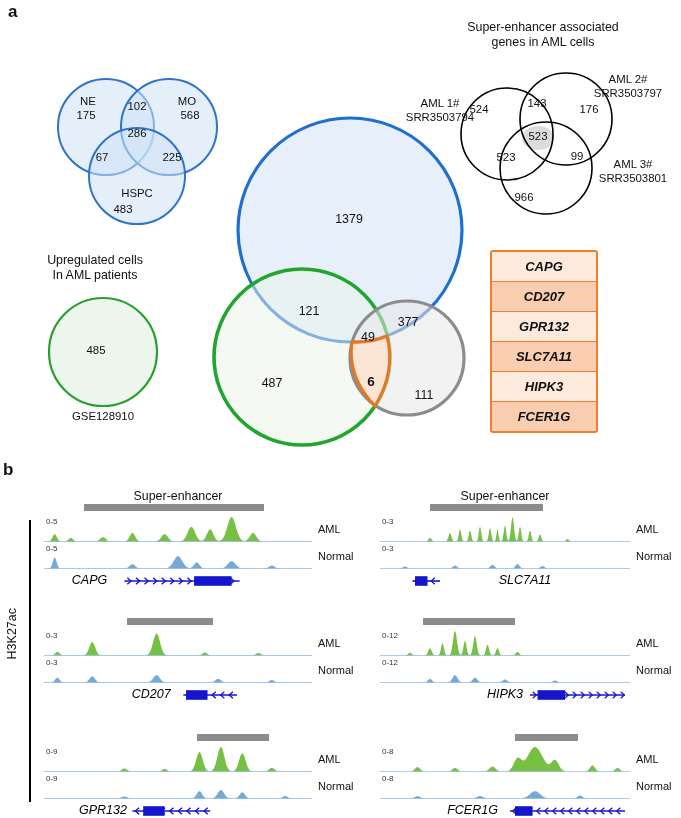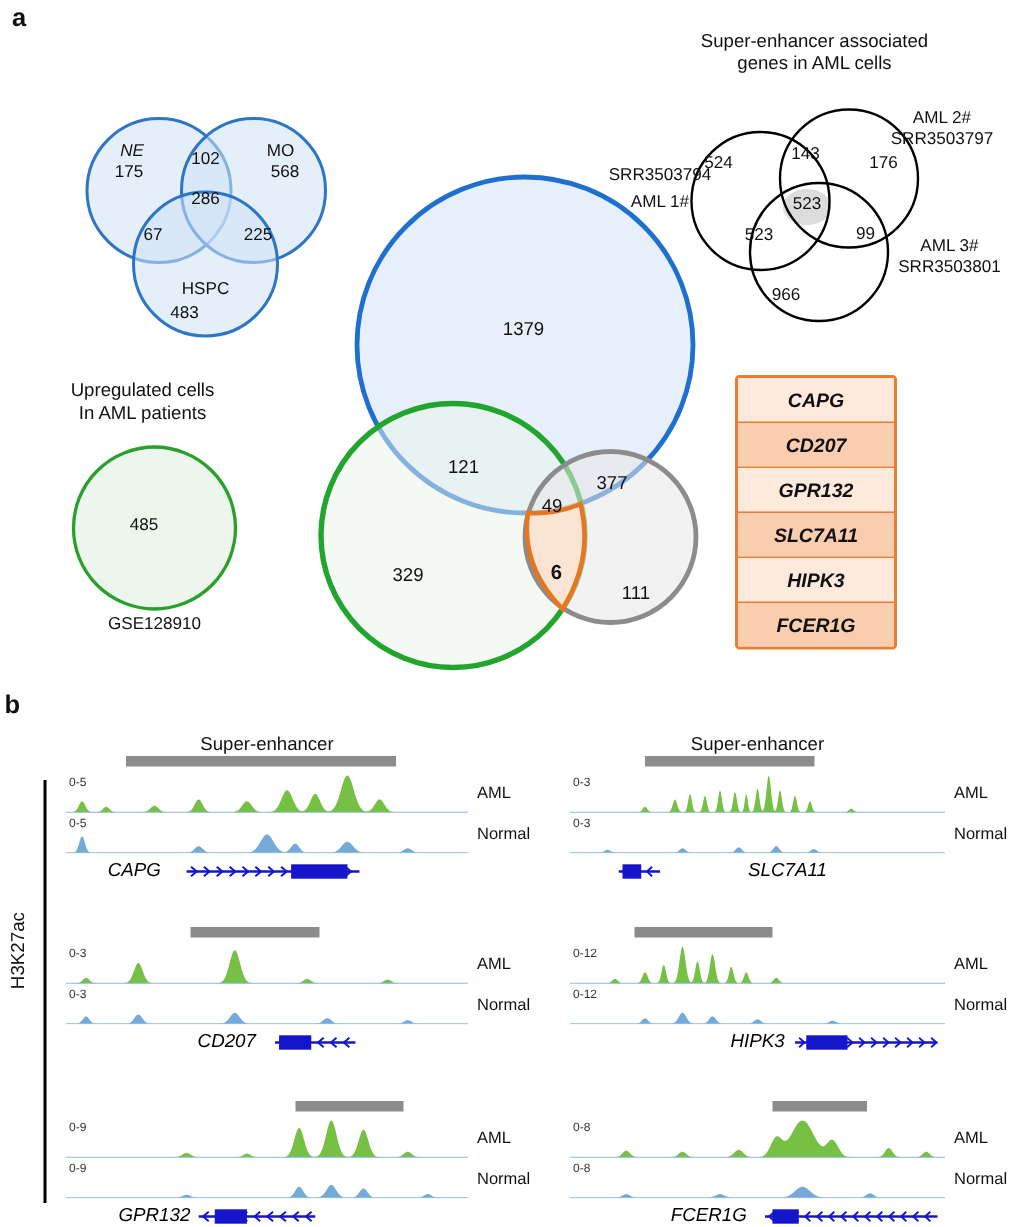--- a/index.html
+++ b/index.html
@@ -74,34 +74,34 @@
     </g>
     <circle class="cgs" cx="103" cy="352" r="54"></circle>
     <g>
       <circle class="mv-blue" cx="350" cy="230" r="112"></circle>
       <circle class="mv-green" cx="302" cy="357" r="88"></circle>
       <circle class="mv-gray" cx="407" cy="358" r="57"></circle>
       <path class="mv-orange" d="M352 342 Q370 343 387 336 Q396 372 375 406 Q347 377 352 342 Z"></path>
     </g>
   </svg>
 
-  <div class="t t11" style="left:88px;top:95px;font-style:italic;">NE</div>
+  <div class="t t11" style="left:88px;top:95px;">NE</div>
   <div class="t num" style="left:86px;top:109px;">175</div>
   <div class="t num" style="left:137px;top:100px;">102</div>
   <div class="t t11" style="left:187px;top:95px;">MO</div>
   <div class="t num" style="left:190px;top:109px;">568</div>
   <div class="t num" style="left:137px;top:127px;">286</div>
   <div class="t num" style="left:102px;top:151px;">67</div>
   <div class="t num" style="left:172px;top:151px;">225</div>
   <div class="t t11" style="left:137px;top:187px;">HSPC</div>
   <div class="t num" style="left:123px;top:203px;">483</div>
 
   <div class="t t12" style="left:543px;top:20px;">Super-enhancer associated</div>
   <div class="t t12" style="left:543px;top:35px;">genes in AML cells</div>
-  <div class="t t11" style="left:440px;top:97px;margin-top:32px;">AML 1#</div>
+  <div class="t t11" style="left:440px;top:97px;">AML 1#</div>
   <div class="t t11" style="left:440px;top:111px;">SRR3503794</div>
   <div class="t t11" style="left:628px;top:73px;">AML 2#</div>
   <div class="t t11" style="left:628px;top:87px;">SRR3503797</div>
   <div class="t t11" style="left:633px;top:158px;">AML 3#</div>
   <div class="t t11" style="left:633px;top:172px;">SRR3503801</div>
   <div class="t num" style="left:479px;top:103px;">524</div>
   <div class="t num" style="left:537px;top:97px;">143</div>
   <div class="t num" style="left:589px;top:103px;">176</div>
   <div class="t num" style="left:538px;top:130px;">523</div>
   <div class="t num" style="left:506px;top:151px;">523</div>
@@ -112,21 +112,21 @@
   <div class="t t12" style="left:95px;top:268px;">In AML patients</div>
   <div class="t num" style="left:96px;top:344px;">485</div>
   <div class="t t11" style="left:103px;top:410px;">GSE128910</div>
 
   <div class="t mvnum" style="left:349px;top:212px;">1379</div>
   <div class="t mvnum" style="left:309px;top:304px;">121</div>
   <div class="t mvnum" style="left:368px;top:330px;">49</div>
   <div class="t mvnum" style="left:408px;top:315px;">377</div>
   <div class="t hl" style="left:371px;top:374px;">6</div>
   <div class="t mvnum" style="left:424px;top:388px;">111</div>
-  <div class="t mvnum" style="left:272px;top:376px;">329</div>
+  <div class="t mvnum" style="left:272px;top:376px;">487</div>
 
   <div id="gene-box">
     <div class="gb-row gb-a">CAPG</div>
     <div class="gb-row gb-b">CD207</div>
     <div class="gb-row gb-a">GPR132</div>
     <div class="gb-row gb-b">SLC7A11</div>
     <div class="gb-row gb-a">HIPK3</div>
     <div class="gb-row gb-b">FCER1G</div>
   </div>
 

